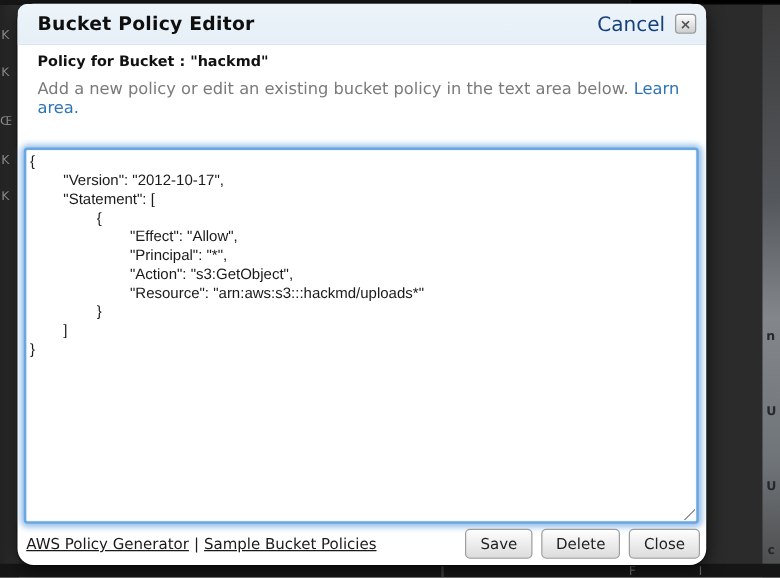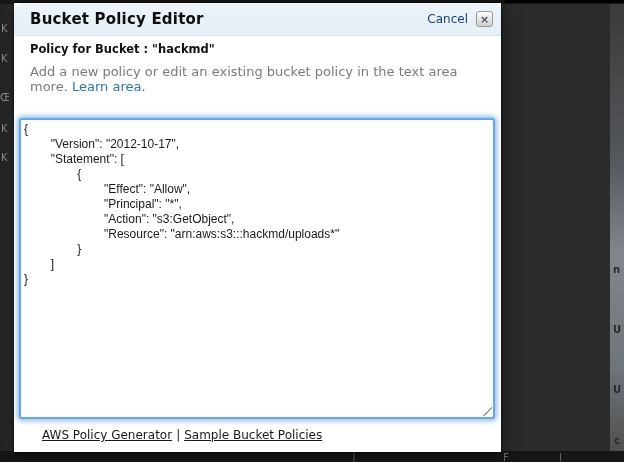--- a/index.html
+++ b/index.html
@@ -13,27 +13,27 @@
   .bg-bottom{ position: absolute; left: 0; bottom: 0; width: 624px; height: 11px; background: #161616; overflow: hidden; }
   .bg-top   { position: absolute; left: 0; top: 0; width: 624px; height: 4px; background: #161616; overflow: hidden; }
   .bg-topbar{ position: absolute; left: 505px; top: 0; width: 119px; height: 3px; background: #000; }
   .bg-vline { position: absolute; left: 353px; bottom: 0; width: 2px; height: 9px; background: #3d3d3d; }
   .frag { position: absolute; font-size: 10px; line-height: 10px; white-space: nowrap; overflow: hidden; width: 9px; height: 11px; }
   .frag-left   { color: #8e8e8e; }
   .frag-right  { color: #26282a; font-weight: bold; }
   .frag-bottom { color: #6f6f6f; height: 9px; }
 
   
-  .dialog { position: absolute; left: 14px; top: 3px; width: 487px; height: 449px;
-            background: #fff; border-radius: 0; box-shadow: 0 3px 14px rgba(0,0,0,.65), 0 0 0 1px rgba(0,0,0,.35); }
+  .dialog { position: absolute; left: 14px; top: 3px; width: 551px; height: 449px;
+            background: #fff; border-radius: 13px; box-shadow: 0 3px 14px rgba(0,0,0,.65), 0 0 0 1px rgba(0,0,0,.35); }
   .dlg-header { height: 33px; background: linear-gradient(180deg,#edf4fa,#e6eff7);
                 border-bottom: 1px solid #d9e6f1; border-radius: 8px 8px 0 0;
                 display: flex; align-items: center; padding: 0 8px 0 16px; }
   .dlg-title { font-size: 15px; font-weight: bold; color: #0f0f0f; letter-spacing: .2px; flex: 1 1 auto; }
-  .cancel-link { font-size: 12px; color: #16417c; text-decoration: none; margin-right: 8px; cursor: pointer; }
+  .cancel-link { font-size: 16px; color: #16417c; text-decoration: none; margin-right: 8px; cursor: pointer; }
   .x-btn { width: 17px; height: 16px; border: 1px solid #96989b; border-radius: 3px;
            background: linear-gradient(180deg,#fdfdfd,#cfcfcf); color: #4e5154;
            font-size: 11px; font-weight: bold; line-height: 13px; text-align: center; cursor: pointer;
            font-family: "DejaVu Sans", sans-serif; padding: 0; }
 
   .sub-title { margin: 6px 16px 0; font-size: 11.5px; font-weight: bold; color: #111; }
   .desc { margin: 8px 16px 0; font-size: 13px; color: #7b7b7b; }
   .learn-more { color: #2e75b6; text-decoration: none; cursor: pointer; }
 
   
@@ -45,21 +45,21 @@
           color: #1a1a1a; padding: 2px 2px 2px 3px; white-space: pre; tab-size: 8; -moz-tab-size: 8; }
   .code-line { white-space: pre; }
   .misspell { text-decoration-style: wavy; text-decoration-color: #e03a2f;
               text-decoration-thickness: 1px; text-underline-offset: 2px; text-decoration-skip-ink: none; }
   .resize-grip { position: absolute; right: 1px; bottom: 1px; width: 11px; height: 11px; cursor: nwse-resize;
                  background: repeating-linear-gradient(135deg, transparent 0 3px, #9a9a9a 3px 4px, transparent 4px 6px);
                  clip-path: polygon(100% 0, 100% 100%, 0 100%); }
 
   
   .dlg-footer { position: absolute; left: 5px; right: 5px; bottom: 4px; height: 26px;
-                display: flex; align-items: center; justify-content: space-between; margin-left: 21px; }
+                display: flex; align-items: center; justify-content: space-between; }
   .footer-links { font-size: 12px; color: #1a1a1a; margin-left: 2px; }
   .footer-links a { color: #1a1a1a; text-decoration: underline; cursor: pointer; }
   .link-sep { color: #1a1a1a; text-decoration: none; margin: 0 4px; }
   .btn-row { display: flex; gap: 7px; }
   .btn { font-family: "DejaVu Sans", sans-serif; font-size: 12px; color: #222;
          background: linear-gradient(180deg,#fefefe,#dcdcdc); border: 1px solid #9d9d9d;
          border-radius: 4px; padding: 4px 11px; height: 24px; cursor: pointer; }
 </style>
 </head>
 <body>
@@ -88,25 +88,30 @@
 
 <div class="dialog">
   <div class="dlg-header">
     <span class="dlg-title">Bucket Policy Editor</span>
     <a class="cancel-link" href="#">Cancel</a>
     <button class="x-btn">×</button>
   </div>
 
   <div class="sub-title">Policy for Bucket : "hackmd"</div>
 
-  <div class="desc"><span>Add a new policy or edit an existing bucket policy in the text area more. </span><a class="learn-more" href="#">Learn area.</a></div>
+  <div class="desc"><span>Add a new policy or edit an existing bucket policy in the text area below. </span><a class="learn-more" href="#">Learn area.</a></div>
 
   <div class="editor" role="textbox" aria-multiline="true">
     <div class="code"><div class="code-line">{</div><div class="code-line">	"Version": "2012-10-17",</div><div class="code-line">	"Statement": [</div><div class="code-line">		{</div><div class="code-line">			"Effect": "Allow",</div><div class="code-line">			"Principal": "*",</div><div class="code-line">			"Action": "s3:GetObject",</div><div class="code-line">			"Resource": "<span class="misspell">arn:aws:s3:::hackmd</span>/uploads*"</div><div class="code-line">		}</div><div class="code-line">	]</div><div class="code-line">}</div></div>
     <div class="resize-grip"></div>
   </div>
 
   <div class="dlg-footer">
     <div class="footer-links">
       <a href="#">AWS Policy Generator</a><span class="link-sep">|</span><a href="#">Sample Bucket Policies</a>
     </div>
+    <div class="btn-row">
+      <button class="btn">Save</button>
+      <button class="btn">Delete</button>
+      <button class="btn">Close</button>
+    </div>
   </div>
 </div>
 
 </body></html>

